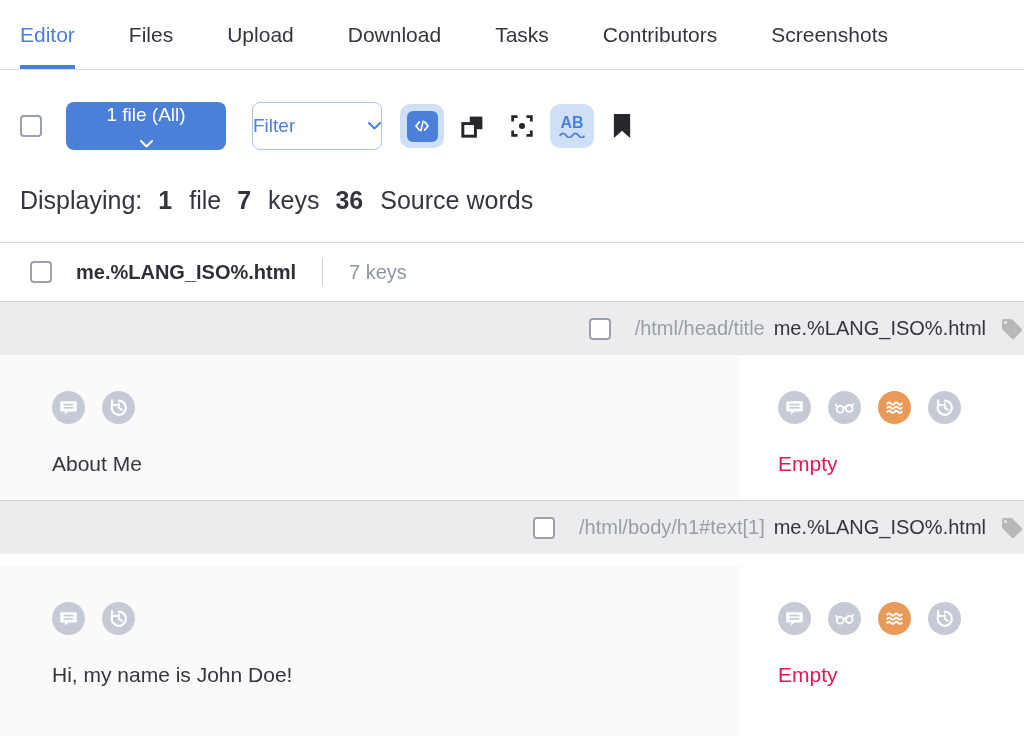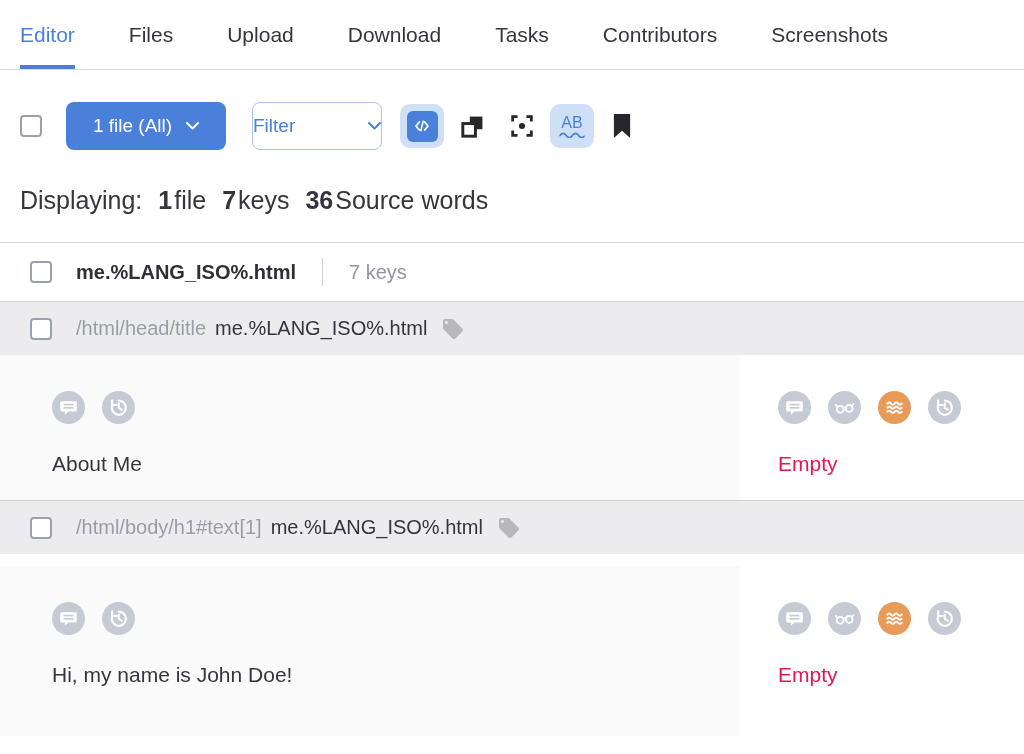--- a/index.html
+++ b/index.html
@@ -60,20 +60,21 @@
     font-size: 19px;
     font-family: "Liberation Sans", sans-serif;
     cursor: pointer;
   }
   .btn-primary {
     margin-left: 24px;
     width: 160px;
     background: #4a80d9;
     border: none;
     color: #ffffff;
+    flex-direction: column;
   }
   .btn-outline {
     margin-left: 26px;
     width: 130px;
     background: #ffffff;
     border: 1px solid #a9c4ec;
     color: #4a80d9;
     justify-content: space-between;
   }
   .chev { flex: 0 0 auto; }
@@ -105,36 +106,36 @@
     width: 31px;
     height: 31px;
     border-radius: 6px;
     background: #4a80d9;
     display: flex;
     align-items: center;
     justify-content: center;
   }
   .ab-label {
     font-size: 16px;
-    font-weight: normal;
+    font-weight: bold;
     color: #4a80d9;
     line-height: 16px;
   }
 
   
   .summary {
     margin-top: 36px;
     padding-left: 20px;
     font-size: 25px;
     color: #35353f;
     display: flex;
     align-items: baseline;
   }
   .summary .stat-val { font-weight: bold; margin-left: 16px; }
-  .summary .stat-label { margin-left: 2px; text-align: right; }
+  .summary .stat-label { margin-left: 17px; text-align: right; }
 
   
   .file-row {
     margin-top: 27px;
     border-top: 1px solid #d8d8d8;
     height: 59px;
     display: flex;
     align-items: center;
     padding-left: 30px;
   }
@@ -143,20 +144,21 @@
   .file-keys { font-size: 20px; color: #8f95a0; }
 
   
   .key-band {
     height: 54px;
     background: #ececee;
     border-top: 1px solid #d3d3d5;
     display: flex;
     align-items: center;
     padding-left: 30px;
+    justify-content: flex-end;
   }
   .key-path { margin-left: 24px; font-size: 20px; color: #989ea8; }
   .key-file { margin-left: 9px; font-size: 20px; color: #35353f; }
   .tag-icon { margin-left: 14px; display: flex; align-items: center; }
 
   
   .content-row { display: flex; height: 145px; }
   .content-row:last-child { height: 170px; margin-top: 12px; }
   .source-panel {
     width: 740px;

